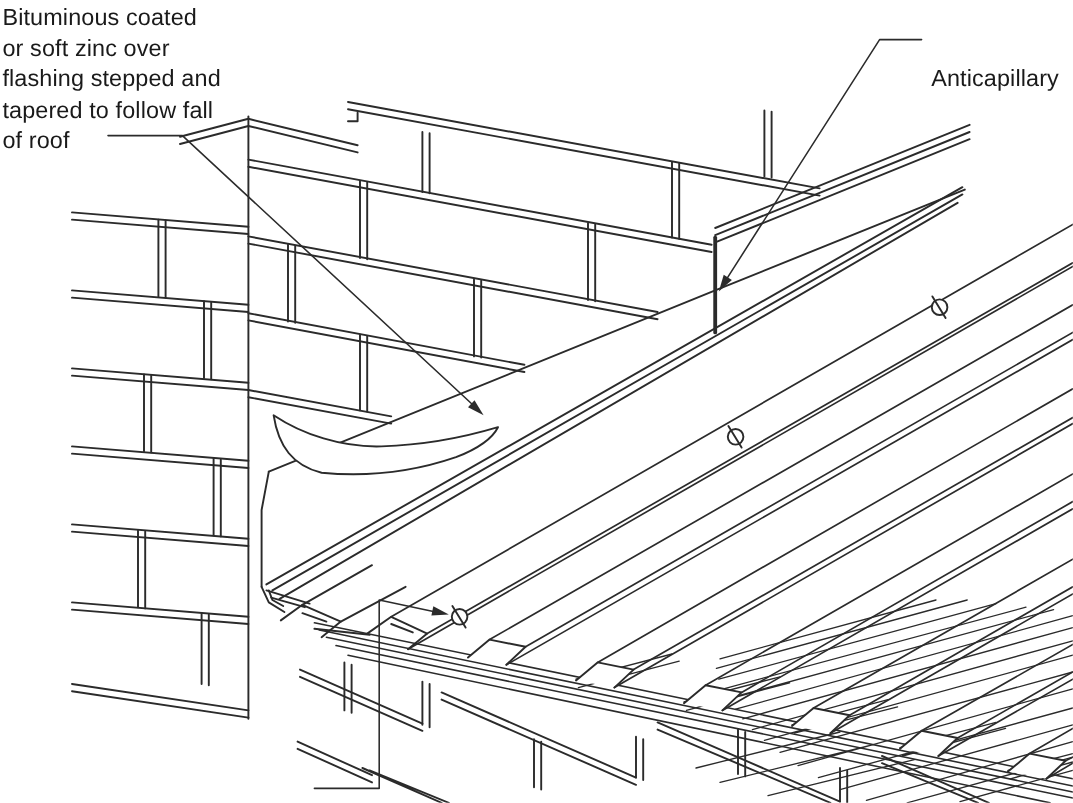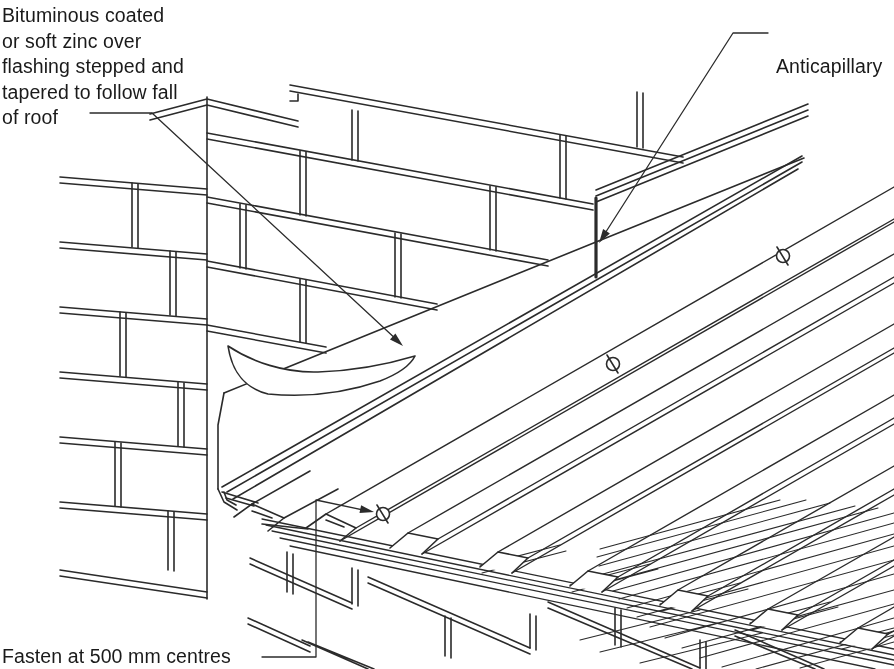--- a/index.html
+++ b/index.html
@@ -172,16 +172,13 @@
   <span>or soft zinc over</span>
   <span>flashing stepped and</span>
   <span>tapered to follow fall</span>
   <span>of roof</span>
 </div>
 
 <div class="label" id="label-anticapillary">
   <span>Anticapillary</span>
 </div>
 
-<div class="label" id="label-fasten">
-  <span>Fasten at 500 mm centres</span>
-</div>
 </div>
 
 </body></html>

